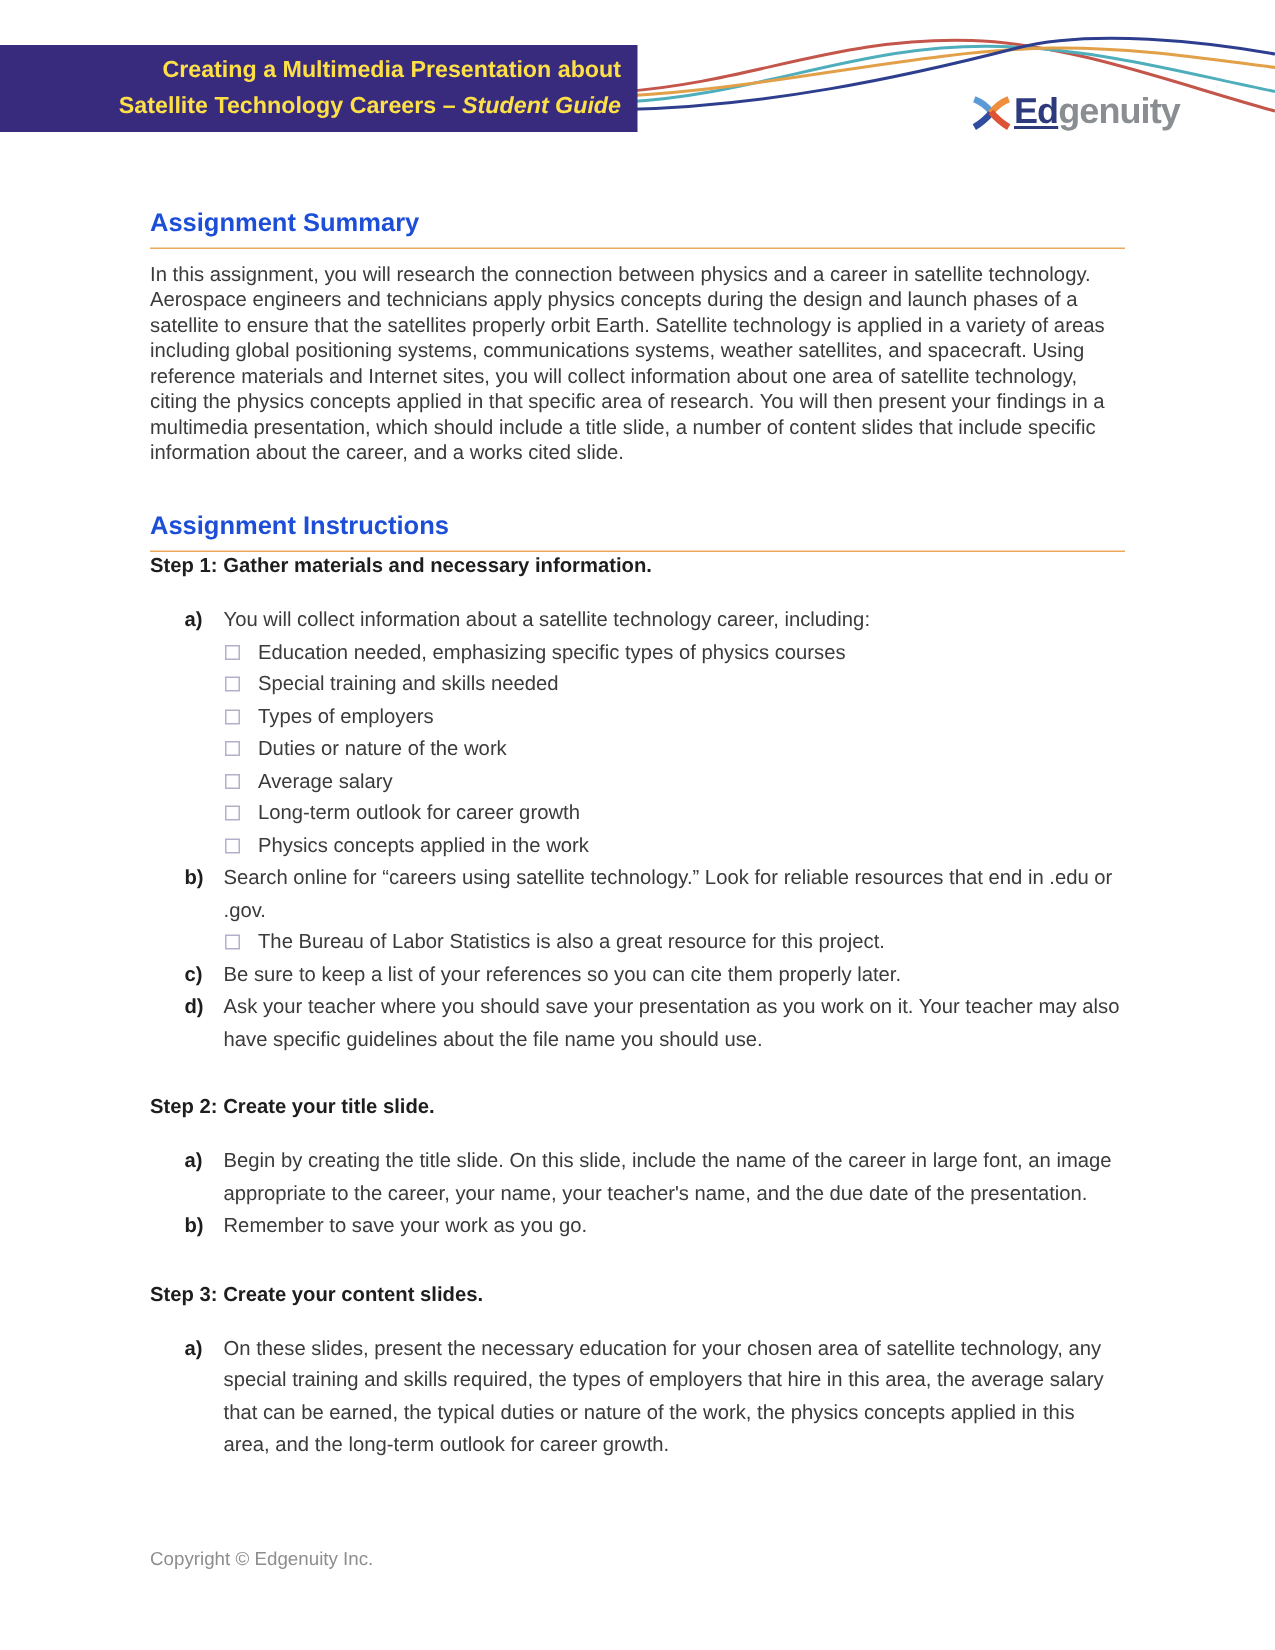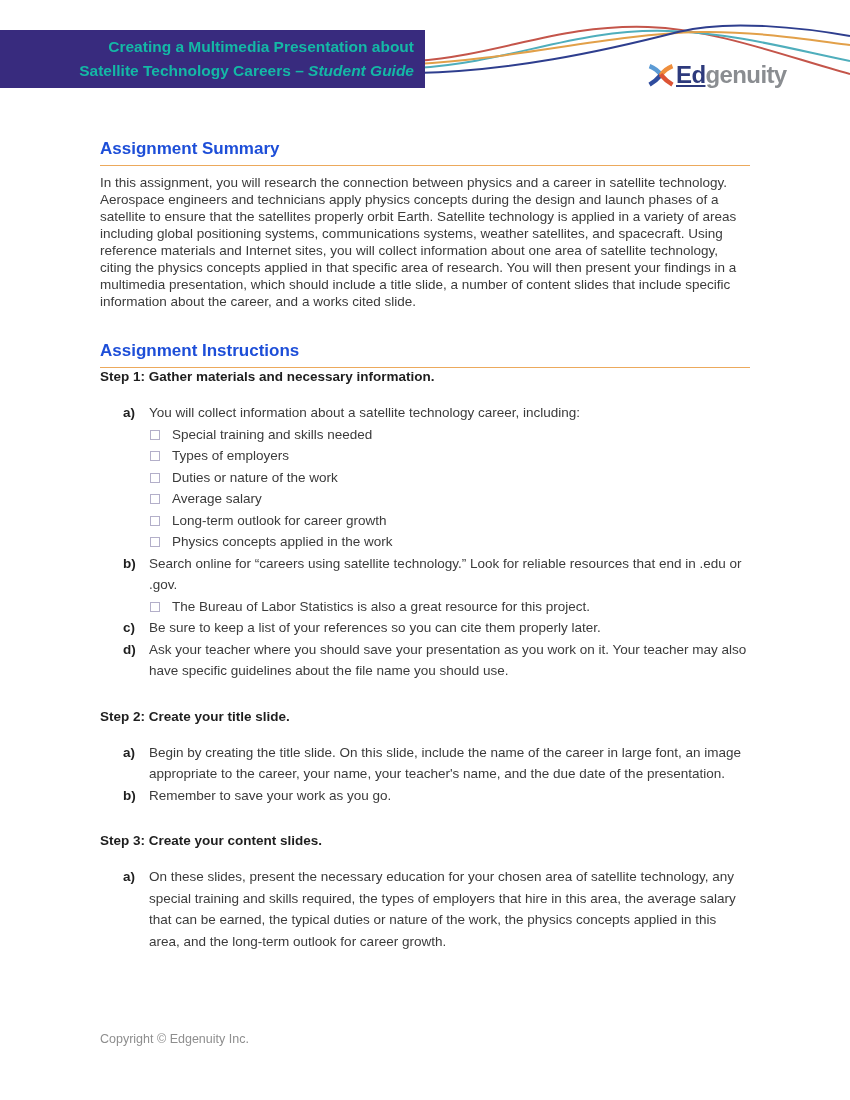--- a/index.html
+++ b/index.html
@@ -10,21 +10,21 @@
     font-family: "Liberation Sans", sans-serif;
     overflow: hidden;
   }
   
   .header { position: absolute; top: 0; left: 0; width: 850px; height: 110px; }
   .waves { position: absolute; top: 0; left: 0; }
   .title-box {
     position: absolute; top: 30px; left: 0;
     width: 425px; height: 58px;
     background: #382B7E;
-    color: #14b8a6;
+    color: #fde047;
     display: flex; flex-direction: column; justify-content: center; align-items: flex-end;
     padding-right: 11px; box-sizing: border-box;
     font-weight: bold; font-size: 15.5px; line-height: 24px;
     text-align: right;
   }
   .title-line2 em { font-style: italic; }
   .logo {
     position: absolute; top: 60px; left: 646px;
     display: flex; align-items: center;
   }
@@ -104,20 +104,21 @@
     <h2 class="section-heading heading-instructions">Assignment Instructions</h2>
 
     <div class="step-title first">Step 1: Gather materials and necessary information.</div>
     <div class="step-list">
       <div class="letter-item">
         <span class="letter-label">a)</span>
         <span>You will collect information about a satellite technology career, including:</span>
       </div>
       <div class="check-item">
         <span class="checkbox"></span>
+        <span>Education needed, emphasizing specific types of physics courses</span>
       </div>
       <div class="check-item">
         <span class="checkbox"></span>
         <span>Special training and skills needed</span>
       </div>
       <div class="check-item">
         <span class="checkbox"></span>
         <span>Types of employers</span>
       </div>
       <div class="check-item">

